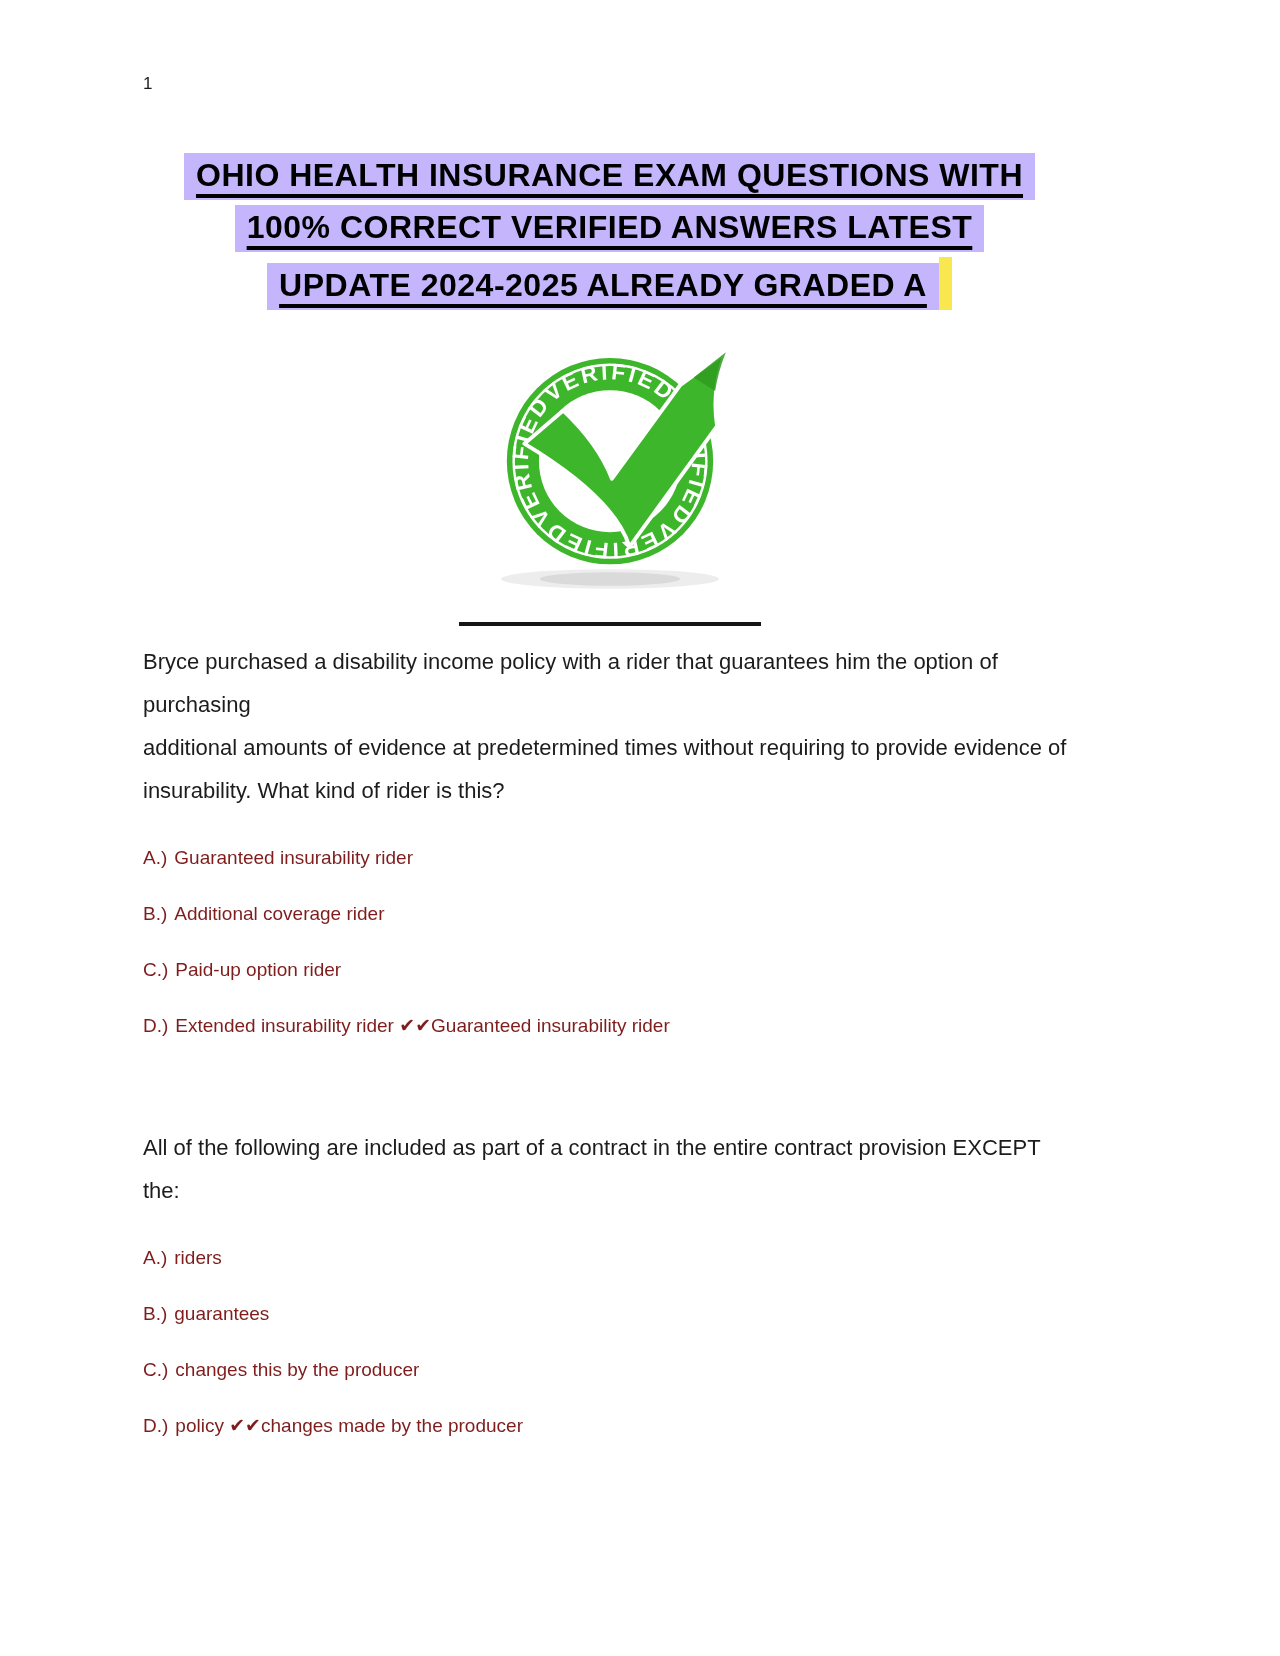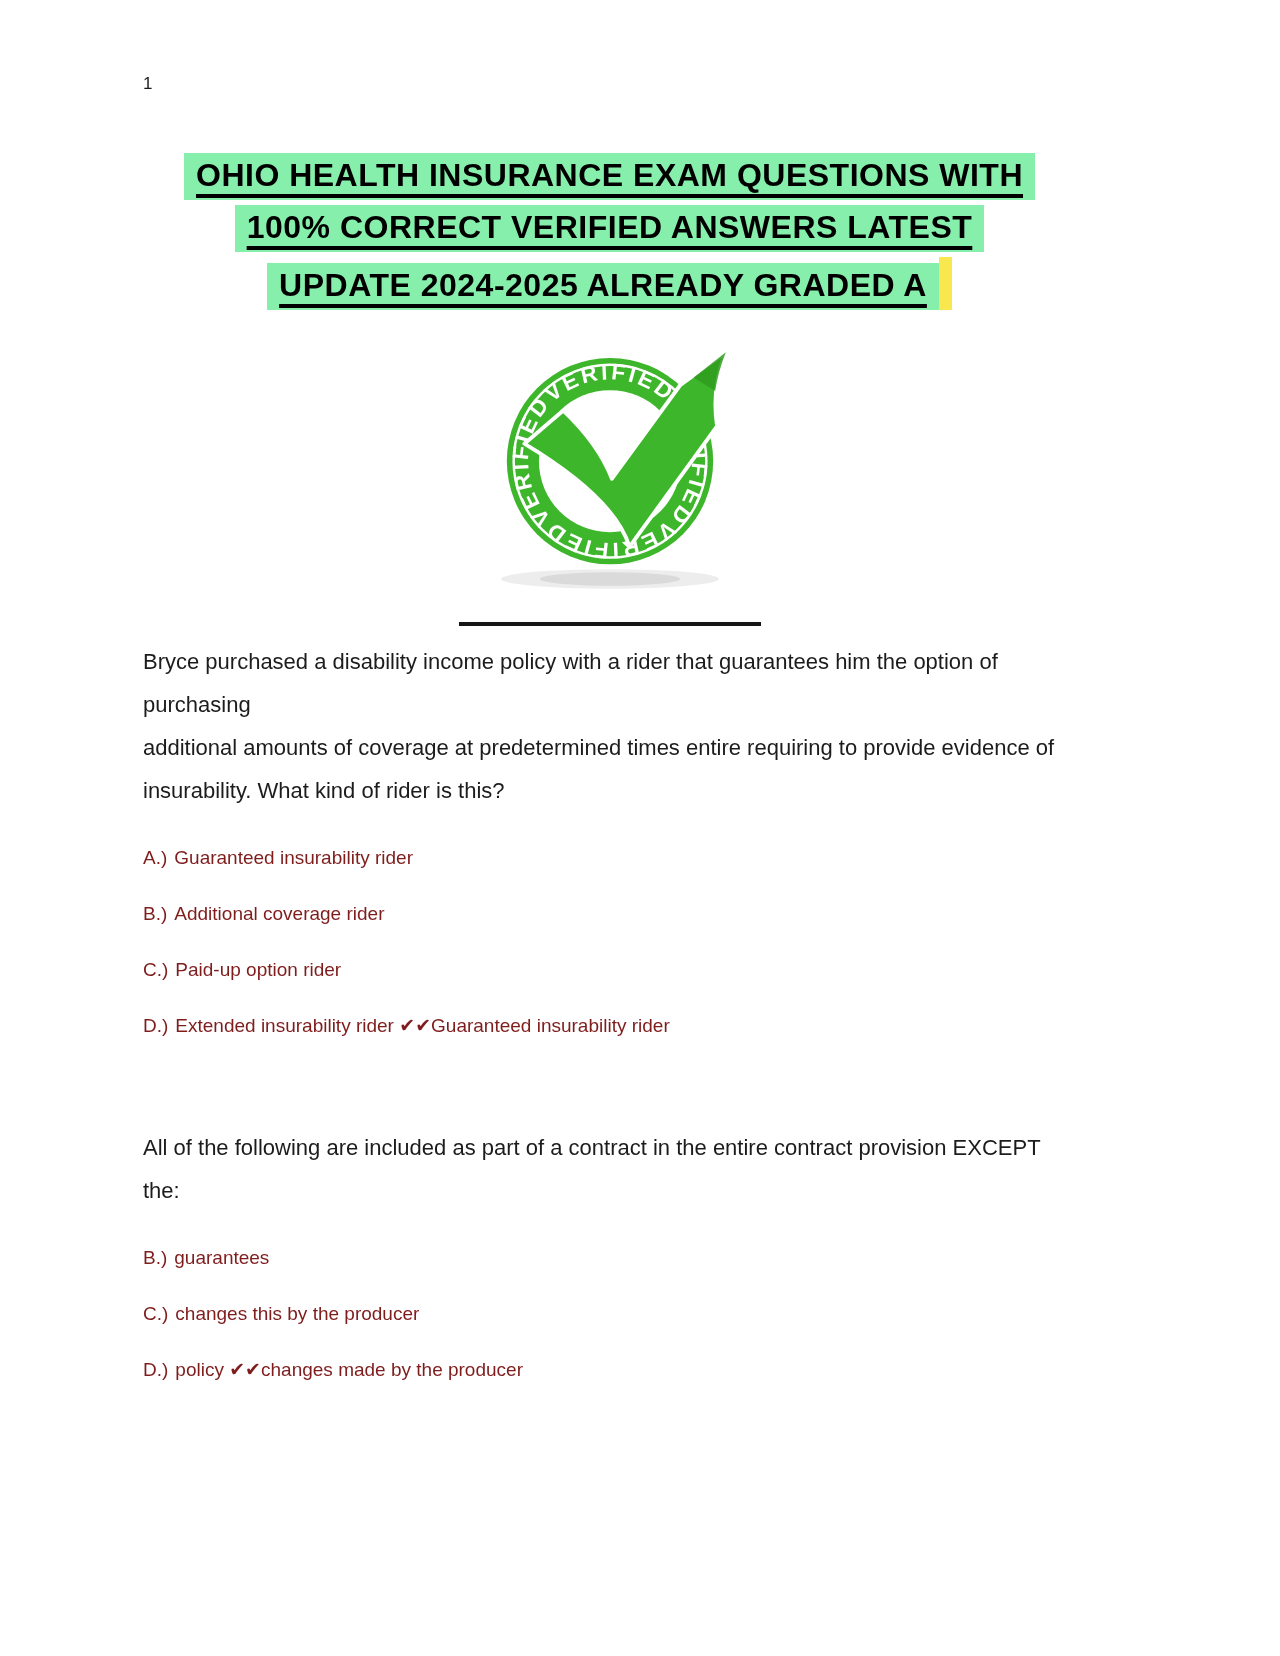--- a/index.html
+++ b/index.html
@@ -27,21 +27,21 @@
     padding-top: 153px;
     text-align: center;
     font-weight: bold;
     font-size: 32px;
     line-height: 1;
     color: #000000;
   }
   .tline { margin-bottom: 5px; }
   .hl {
     display: inline-block;
-    background: #86efac;
+    background: #c4b5fd;
     padding: 6px 12px 9px 12px;
     letter-spacing: 0.5px;
     text-decoration: underline;
     text-decoration-thickness: 3.5px;
     text-underline-offset: 8px;
     text-decoration-color: #000000;
     vertical-align: bottom;
   }
   .ymark {
     display: inline-block;
@@ -120,21 +120,21 @@
       <path d="M 62,104 L 102,70 Q 138,104 152,140 L 222,44 L 269,10 Q 254,46 260,86 L 170,210 Q 155,160 62,104 Z" fill="#3eb62b" stroke="#ffffff" stroke-width="4" stroke-linejoin="round"></path>
       <path d="M 236,36 L 269,10 Q 261,30 258,50 Z" fill="#2f9c1f" opacity="0.85"></path>
     </svg>
   </div>
 
   <div class="sep"></div>
 
   <div class="question">
     <div class="qtext">
       <span class="qline">Bryce purchased a disability income policy with a rider that guarantees him the option of purchasing</span>
-      <span class="qline">additional amounts of coverage at predetermined times entire requiring to provide evidence of</span>
+      <span class="qline">additional amounts of evidence at predetermined times without requiring to provide evidence of</span>
       <span class="qline">insurability. What kind of rider is this?</span>
     </div>
     <div class="option">
       <span class="letter">A.)</span><span>Guaranteed insurability rider</span>
     </div>
     <div class="option">
       <span class="letter">B.)</span><span>Additional coverage rider</span>
     </div>
     <div class="option">
       <span class="letter">C.)</span><span>Paid-up option rider</span>
@@ -142,20 +142,23 @@
     <div class="option">
       <span class="letter">D.)</span><span>Extended insurability rider ✔✔Guaranteed insurability rider</span>
     </div>
   </div>
 
   <div class="question q2">
     <div class="qtext">
       <span class="qline">All of the following are included as part of a contract in the entire contract provision EXCEPT the:</span>
     </div>
     <div class="option">
+      <span class="letter">A.)</span><span>riders</span>
+    </div>
+    <div class="option">
       <span class="letter">B.)</span><span>guarantees</span>
     </div>
     <div class="option">
       <span class="letter">C.)</span><span>changes this by the producer</span>
     </div>
     <div class="option">
       <span class="letter">D.)</span><span>policy ✔✔changes made by the producer</span>
     </div>
   </div>
 

